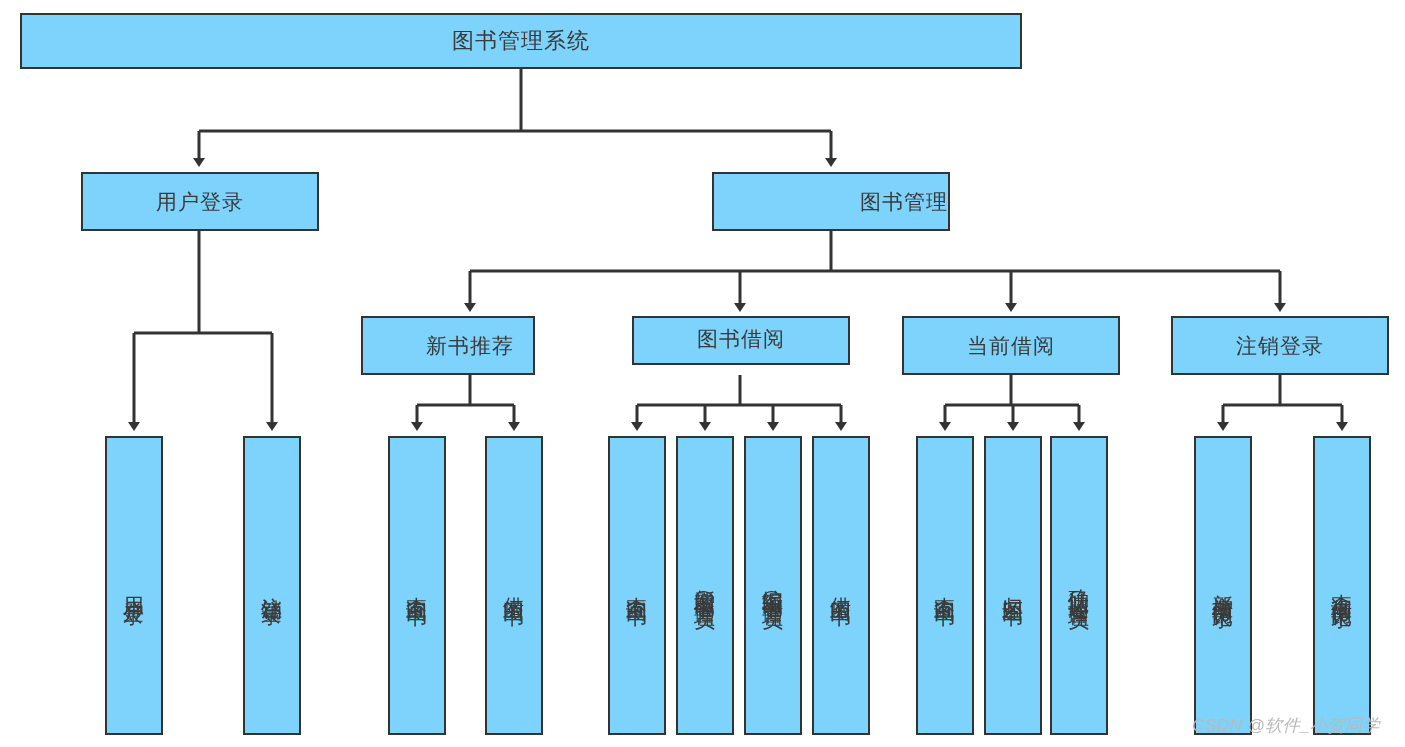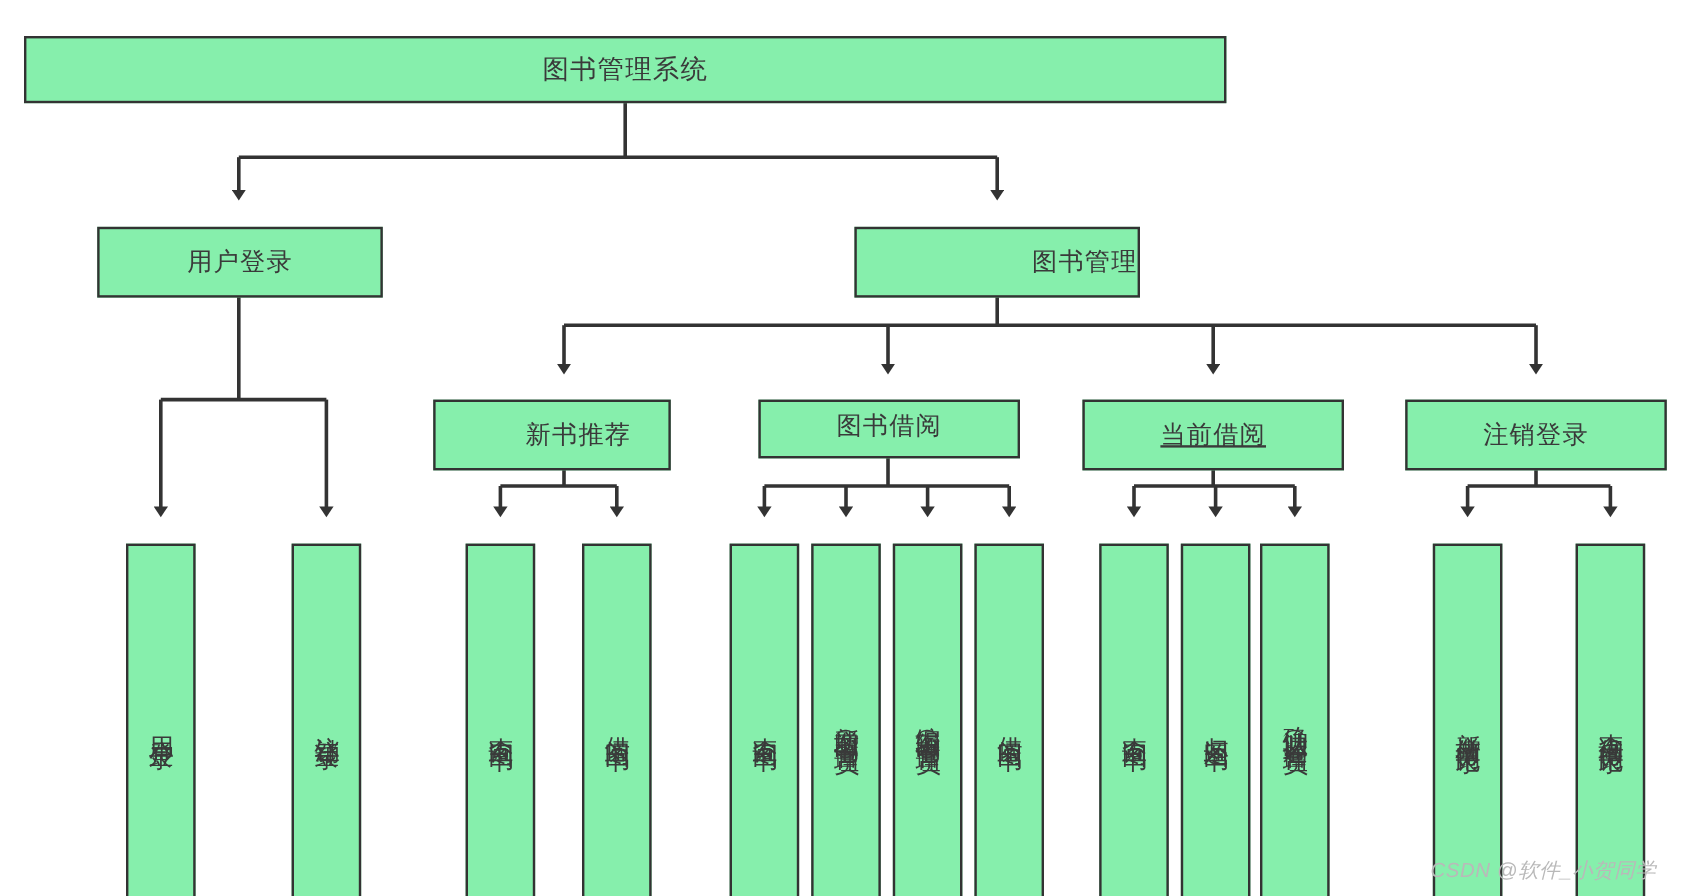--- a/index.html
+++ b/index.html
@@ -22,26 +22,25 @@
     left: 0;
     top: 0;
     width: 1405px;
     height: 747px;
     pointer-events: none;
   }
   .node {
     position: absolute;
     box-sizing: border-box;
     border: 2px solid #333333;
-    background: #86efac;
+    background: #7dd3fc;
     display: flex;
     align-items: center;
     justify-content: center;
     color: #3a3a3a;
-    margin-top: 17px;
   }
   .node .label {
     display: block;
     text-align: center;
     line-height: 1.12;
   }
   .node.horizontal .label {
     font-size: 21px;
     letter-spacing: 1px;
     white-space: nowrap;
@@ -130,27 +129,27 @@
     <span class="label">图书管理系统</span>
   </div>
 
   <div class="node horizontal" style="left: 81px; top: 172px; width: 238px; height: 59px;">
     <span class="label">用户登录</span>
   </div>
   <div class="node horizontal" style="left: 712px; top: 172px; width: 238px; height: 59px; justify-content: flex-end;">
     <span class="label">图书管理</span>
   </div>
 
-  <div class="node horizontal" style="left: 361px; top: 316px; width: 198px; height: 59px; padding-left: 44px;">
+  <div class="node horizontal" style="left: 361px; top: 316px; width: 174px; height: 59px; padding-left: 44px;">
     <span class="label">新书推荐</span>
   </div>
   <div class="node horizontal" style="left: 632px; top: 316px; width: 218px; height: 49px; font-family: Liberation Mono, monospace;">
     <span class="label">图书借阅</span>
   </div>
-  <div class="node horizontal" style="left: 902px; top: 316px; width: 218px; height: 59px; text-decoration: underline;">
+  <div class="node horizontal" style="left: 902px; top: 316px; width: 218px; height: 59px;">
     <span class="label">当前借阅</span>
   </div>
   <div class="node horizontal" style="left: 1171px; top: 316px; width: 218px; height: 59px;">
     <span class="label">注销登录</span>
   </div>
 
   <div class="node vertical" style="left: 105px; top: 436px; width: 58px; height: 299px;">
     <span class="label">用户登录</span>
   </div>
   <div class="node vertical" style="left: 243px; top: 436px; width: 58px; height: 299px;">

